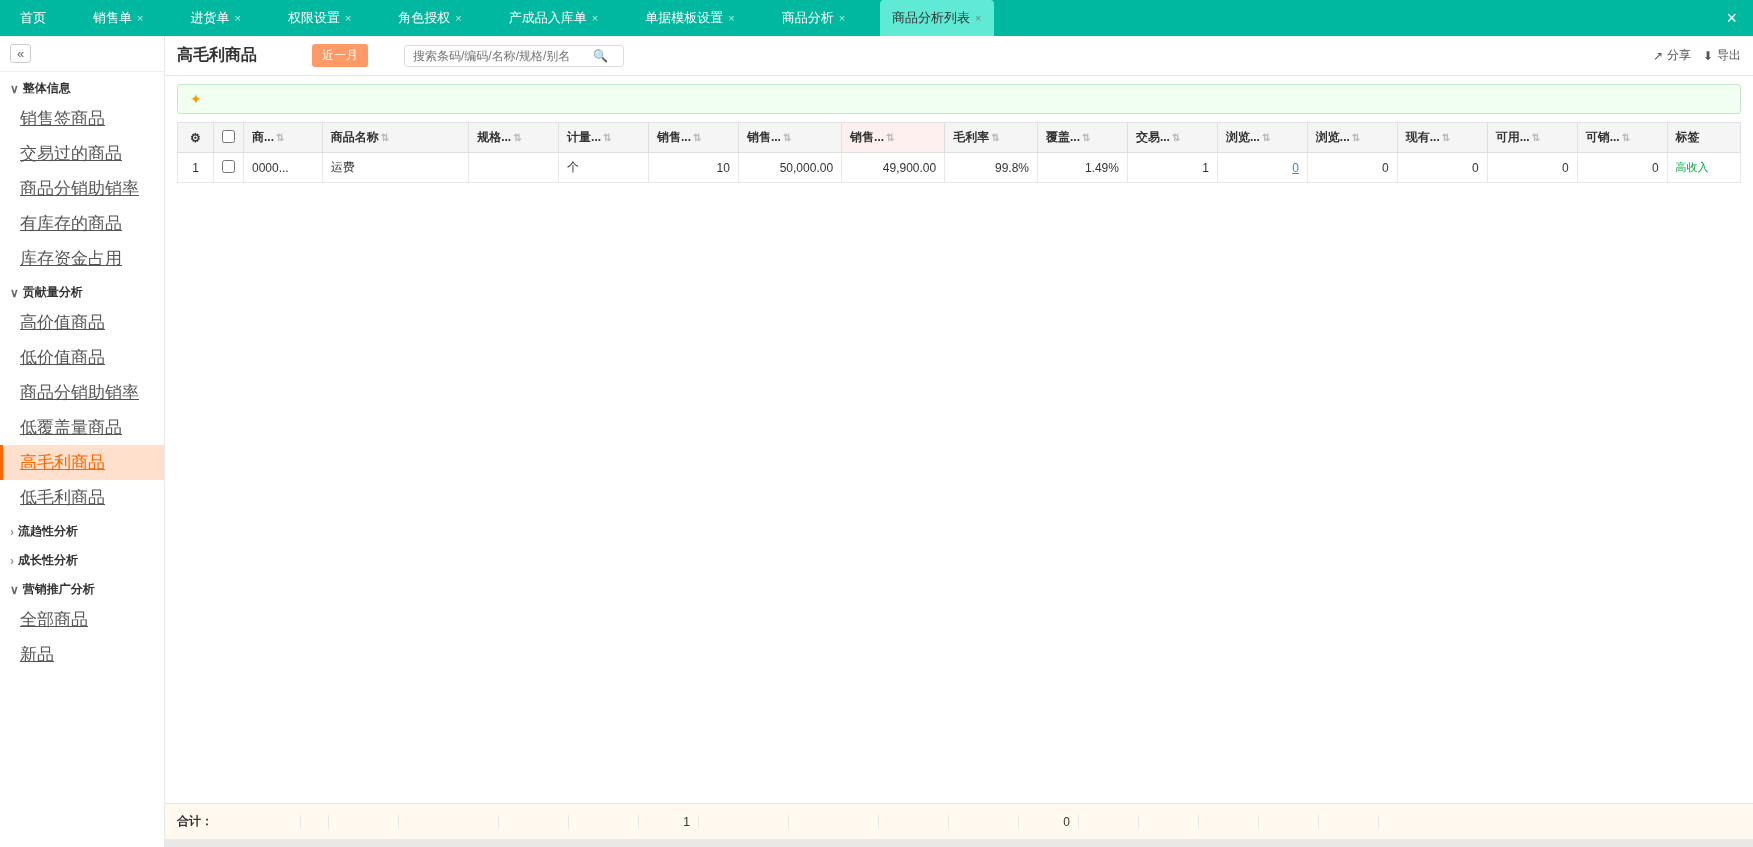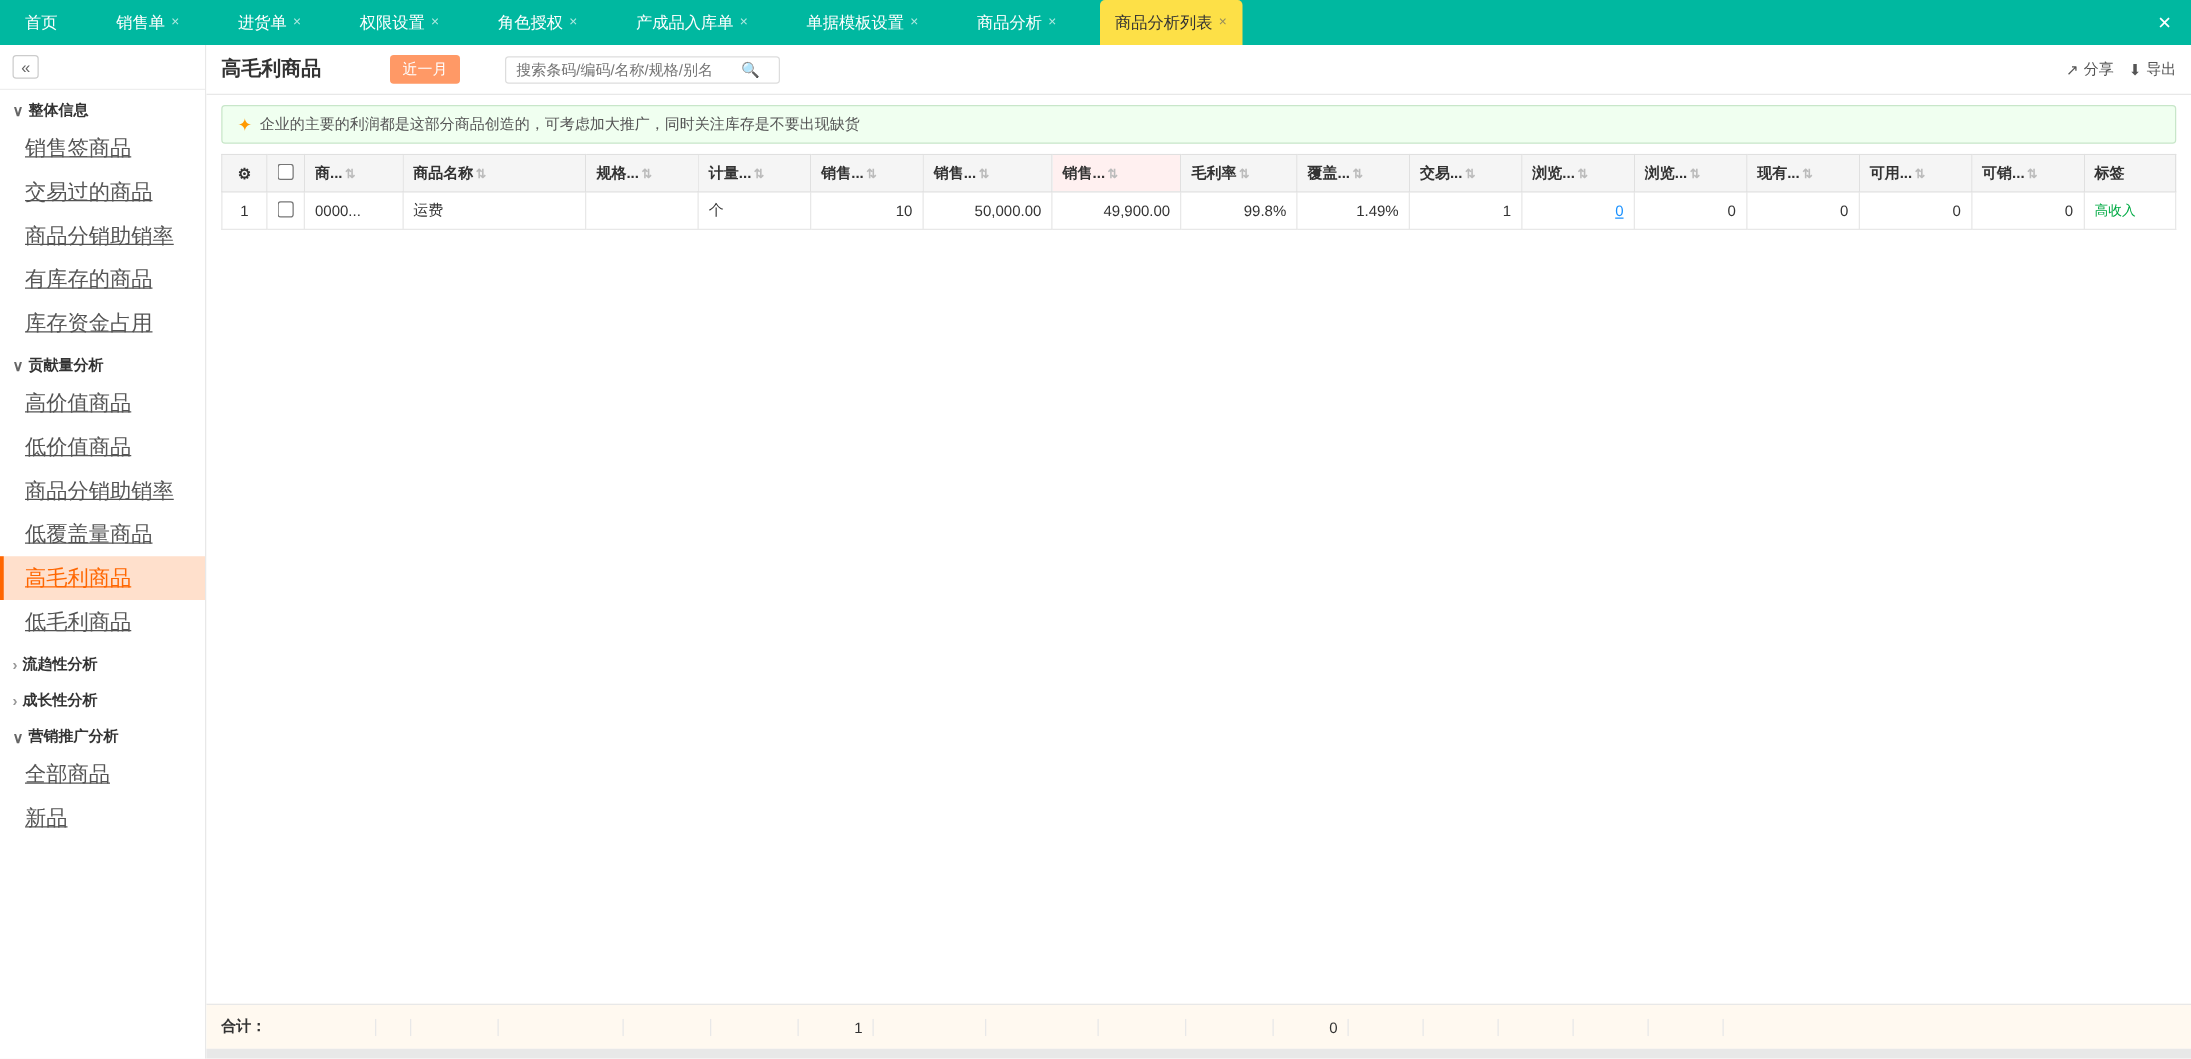--- a/index.html
+++ b/index.html
@@ -20,21 +20,21 @@
       padding: 0 12px;
       height: 36px;
       display: flex;
       align-items: center;
       cursor: pointer;
       white-space: nowrap;
       font-size: 13px;
       color: white;
     }
     .top-nav .nav-item.active {
-      background: #fde047;
+      background: #5eead4;
       color: #333;
       border-radius: 4px 4px 0 0;
     }
     .top-nav .nav-item .close-btn {
       margin-left: 5px;
       font-size: 11px;
       opacity: 0.7;
     }
     .top-nav .nav-item.active .close-btn { color: #666; }
 
@@ -376,21 +376,20 @@
         </div>
         <div class="action-btn">
           <span>⬇</span>
           <span>导出</span>
         </div>
       </div>
     </div>
 
     <div class="info-bar">
       <span class="info-icon">✦</span>
-      <span>企业的主要的利润都是这部分商品创造的，可考虑加大推广，同时关注库存是不要出现缺货</span>
     </div>
 
     <div class="table-container">
       <table>
         <thead>
           <tr>
             <th style="width:36px; text-align:center;">⚙</th>
             <th style="width:28px; text-align:center;">
               <input type="checkbox" style="">
             </th>

